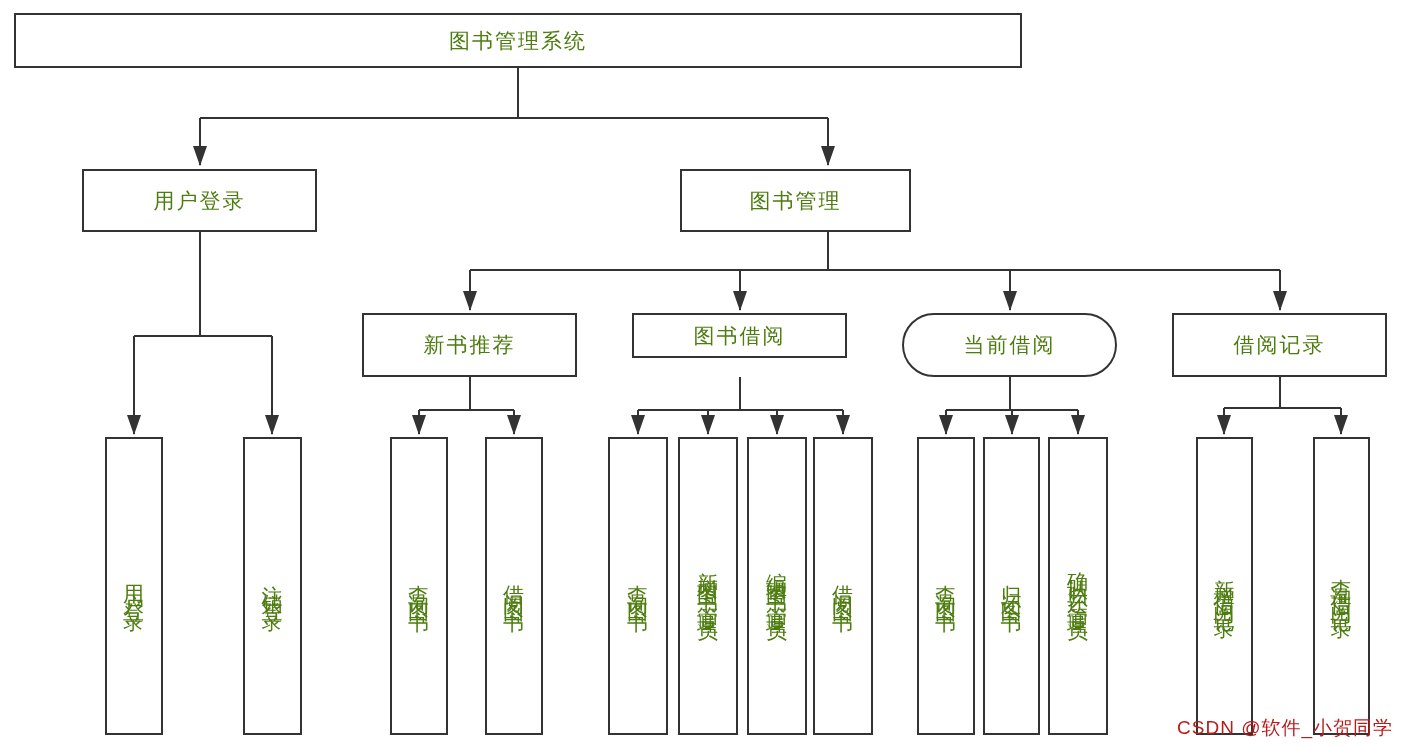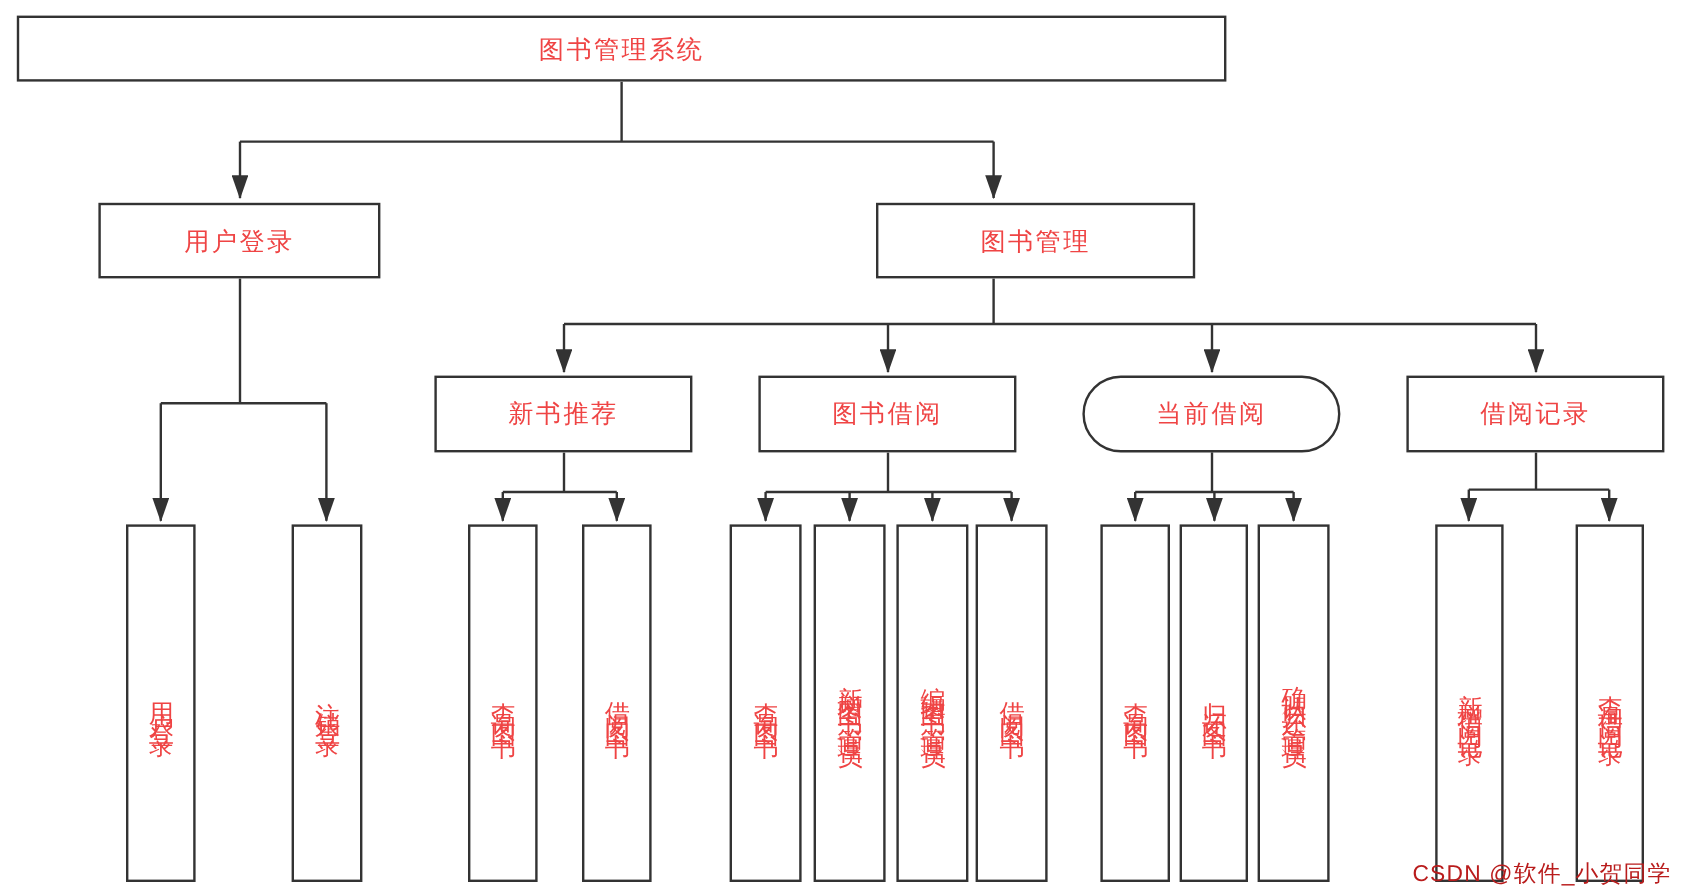--- a/index.html
+++ b/index.html
@@ -17,21 +17,21 @@
     width: 1405px; height: 747px;
   }
   .node {
     position: absolute;
     box-sizing: border-box;
     border: 2px solid #333333;
     background: #ffffff;
     display: flex;
     align-items: center;
     justify-content: center;
-    color: #ef4444;
+    color: #4d7c0f;
   }
   .hbox {
     font-size: 21px;
     letter-spacing: 2px;
     white-space: nowrap;
   }
   .leaf {
     top: 437px;
     height: 298px;
     writing-mode: vertical-rl;
@@ -101,24 +101,24 @@
       <path d="M1280 377 V408"></path>
       <path d="M1224 408 H1341"></path>
       <path d="M1224 408 V434" marker-end="url(#arrow)"></path>
       <path d="M1341 408 V434" marker-end="url(#arrow)"></path>
     </g>
   </svg>
 
   <div class="node hbox" style="left:14px; top:13px; width:1008px; height:55px;">图书管理系统</div>
 
   <div class="node hbox" style="left:82px; top:169px; width:235px; height:63px;">用户登录</div>
-  <div class="node hbox" style="left:730px; top:169px; width:266px; height:63px;">图书管理</div>
+  <div class="node hbox" style="left:680px; top:169px; width:231px; height:63px;">图书管理</div>
 
   <div class="node hbox" style="left:362px; top:313px; width:215px; height:64px;">新书推荐</div>
-  <div class="node hbox" style="left:632px; top:313px; width:215px; height:64px;">图书借阅</div>
+  <div class="node hbox" style="left:632px; top:313px; width:215px; height:45px;">图书借阅</div>
   <div class="node hbox" style="left:902px; top:313px; width:215px; height:64px;border-radius:32px;">当前借阅</div>
   <div class="node hbox" style="left:1172px; top:313px; width:215px; height:64px;">借阅记录</div>
 
   <div class="node leaf" style="left:105px; width:58px;">用户登录</div>
   <div class="node leaf" style="left:243px; width:59px;">注销登录</div>
 
   <div class="node leaf" style="left:390px; width:58px;">查询图书</div>
   <div class="node leaf" style="left:485px; width:58px;">借阅图书</div>
 
   <div class="node leaf" style="left:608px; width:60px;">查询图书</div>

